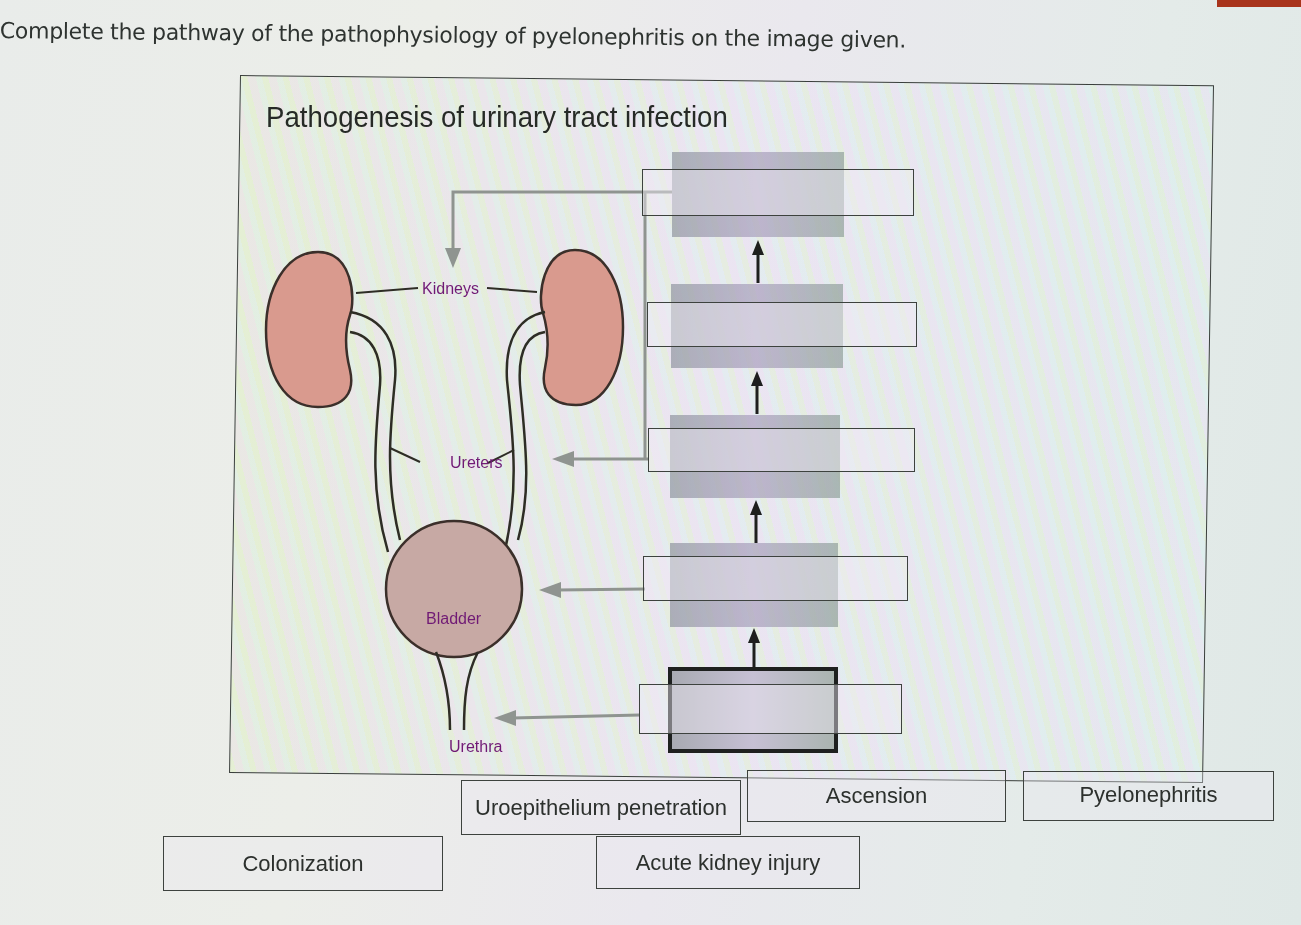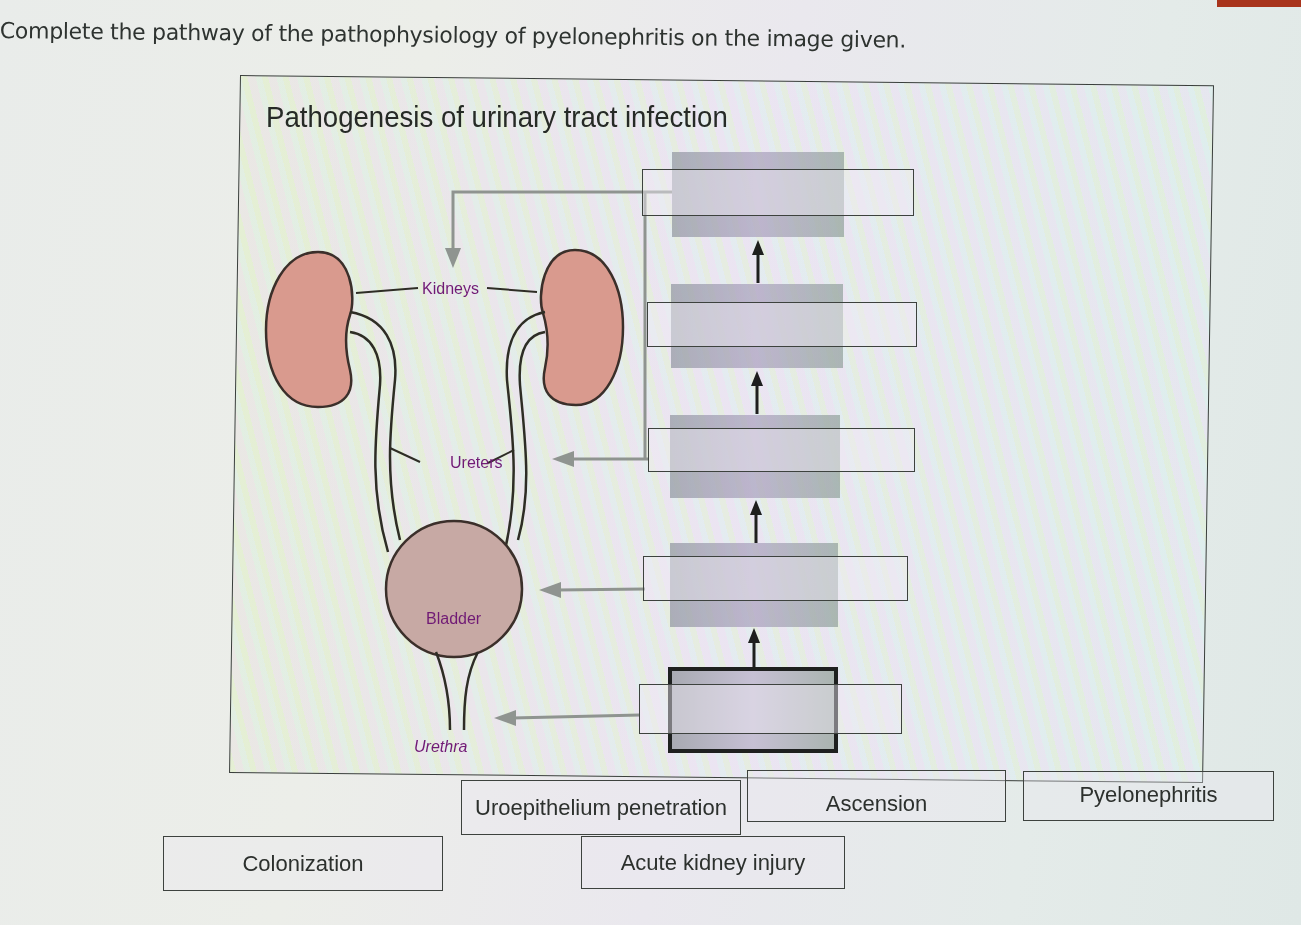--- a/index.html
+++ b/index.html
@@ -168,25 +168,25 @@
     <line x1="356" y1="293" x2="418" y2="288"></line>
     <line x1="487" y1="288" x2="537" y2="292"></line>
     <line x1="390" y1="448" x2="420" y2="462"></line>
     <line x1="488" y1="463" x2="514" y2="450"></line>
   </g>
 </svg>
 
 <div class="organ-label" style="left:422px; top:280px;">Kidneys</div>
 <div class="organ-label" style="left:426px; top:454px;margin-left:24px;">Ureters</div>
 <div class="organ-label" style="left:426px; top:610px;">Bladder</div>
-<div class="organ-label" style="left:414px; top:738px;font-style:italic;">Urethra</div>
+<div class="organ-label" style="left:449px; top:738px;">Urethra</div>
 
 <div class="drop-zone" style="left:642px; top:169px; width:272px; height:47px;"></div>
 <div class="drop-zone" style="left:647px; top:302px; width:270px; height:45px;"></div>
 <div class="drop-zone" style="left:648px; top:428px; width:267px; height:44px;"></div>
 <div class="drop-zone" style="left:643px; top:556px; width:265px; height:45px;"></div>
 <div class="drop-zone" style="left:639px; top:684px; width:263px; height:50px;"></div>
 
 <div class="choice" style="left:163px; top:836px; width:280px; height:55px;">Colonization</div>
 <div class="choice" style="left:461px; top:780px; width:280px; height:55px;">Uroepithelium penetration</div>
-<div class="choice" style="left:747px; top:770px; width:259px; height:52px; align-items:flex-start; padding-top:20px;text-align:center;">Ascension</div>
+<div class="choice" style="left:747px; top:770px; width:259px; height:52px; align-items:flex-start; padding-top:12px;text-align:center;">Ascension</div>
 <div class="choice" style="left:1023px; top:771px; width:251px; height:50px; align-items:flex-start; padding-top:10px;">Pyelonephritis</div>
-<div class="choice" style="left:581px; top:836px; width:264px; height:53px;">Acute kidney injury</div>
+<div class="choice" style="left:596px; top:836px; width:264px; height:53px;">Acute kidney injury</div>
 
 </body></html>

